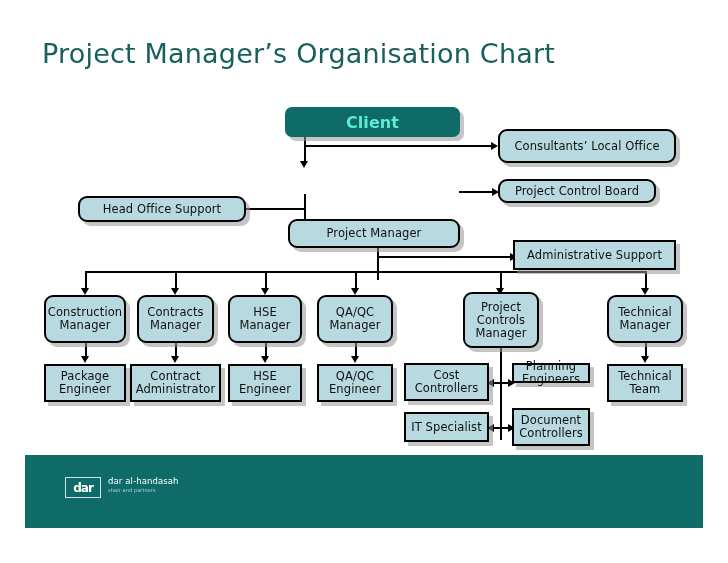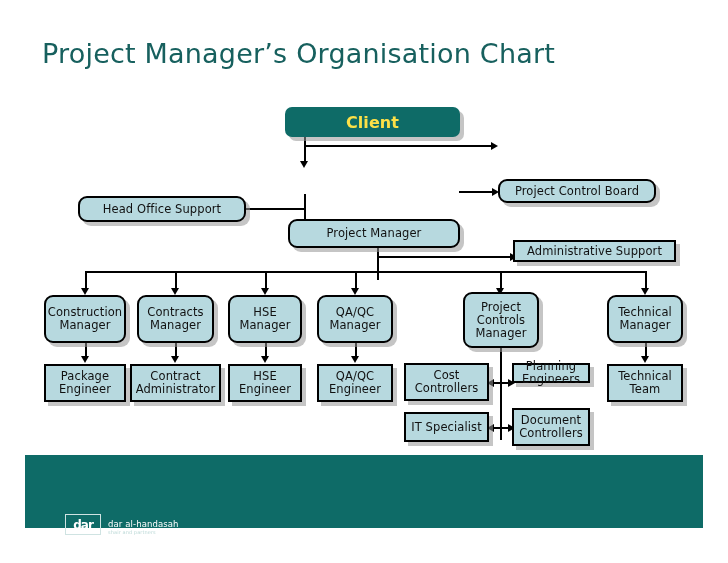--- a/index.html
+++ b/index.html
@@ -36,21 +36,21 @@
     font-size:11.5px;
     line-height:13px;
     letter-spacing:0.1px;
     z-index:5;
     box-shadow:4px 4px 0 rgba(150,150,150,0.55);
   }
   .box.round{border-radius:9px;}
   .box.sharp{border-radius:0;}
   .box.client{
     background:#0e6b67;
-    color:#fde047;
+    color:#5eead4;
     font-weight:bold;
     font-size:16px;
     border:none;
     border-radius:7px;
     box-shadow:4px 4px 0 rgba(150,150,150,0.55);
     align-items:center;
   }
   .box .lbl{display:block;padding:0 3px;}
 
   
@@ -68,21 +68,21 @@
   .footer{
     position:absolute;
     left:25px; top:455px;
     width:678px; height:73px;
     background:#0e6b67;
     z-index:20;
   }
   .logo{
     position:absolute;
     left:40px; top:22px;
-    display:flex;align-items:flex-end;gap:7px;margin-top:37px;
+    display:flex;align-items:flex-start;gap:7px;
   }
   .logo-mark{
     width:34px;height:19px;
     border:1px solid #cfe3e2;
     position:relative;
     display:flex;align-items:center;justify-content:center;
     color:#ffffff;
     font-size:12px;
     font-weight:bold;
     font-family:"DejaVu Sans", sans-serif;
@@ -150,35 +150,38 @@
   <div class="ar right" style="left:508px;top:378.5px;"></div>
   <div class="ln h" style="left:489px;top:427px;width:11px;"></div>
   <div class="ar left" style="left:487px;top:423.5px;"></div>
   <div class="ln h" style="left:500px;top:427px;width:11px;"></div>
   <div class="ar right" style="left:508px;top:423.5px;"></div>
 
   <div class="box client" style="left:285px;top:107px;width:175px;height:30px;">
     <span class="lbl">Client</span>
   </div>
 
+  <div class="box round" style="left:498px;top:129px;width:178px;height:34px;">
+    <span class="lbl">Consultants’ Local Office</span>
+  </div>
 
 
   <div class="box round" style="left:498px;top:179px;width:158px;height:24px;">
     <span class="lbl">Project Control Board</span>
   </div>
 
   <div class="box round" style="left:78px;top:196px;width:168px;height:26px;">
     <span class="lbl">Head Office Support</span>
   </div>
 
   <div class="box round" style="left:288px;top:219px;width:172px;height:29px;">
     <span class="lbl">Project Manager</span>
   </div>
 
-  <div class="box sharp" style="left:513px;top:240px;width:163px;height:22px;">
+  <div class="box sharp" style="left:513px;top:240px;width:163px;height:30px;">
     <span class="lbl">Administrative Support</span>
   </div>
 
   <div class="box round" style="left:44px;top:295px;width:82px;height:48px;flex-direction:column;">
     <span>Construction</span>
     <span>Manager</span>
   </div>
   <div class="box round" style="left:137px;top:295px;width:77px;height:48px;flex-direction:column;">
     <span>Contracts</span>
     <span>Manager</span>

